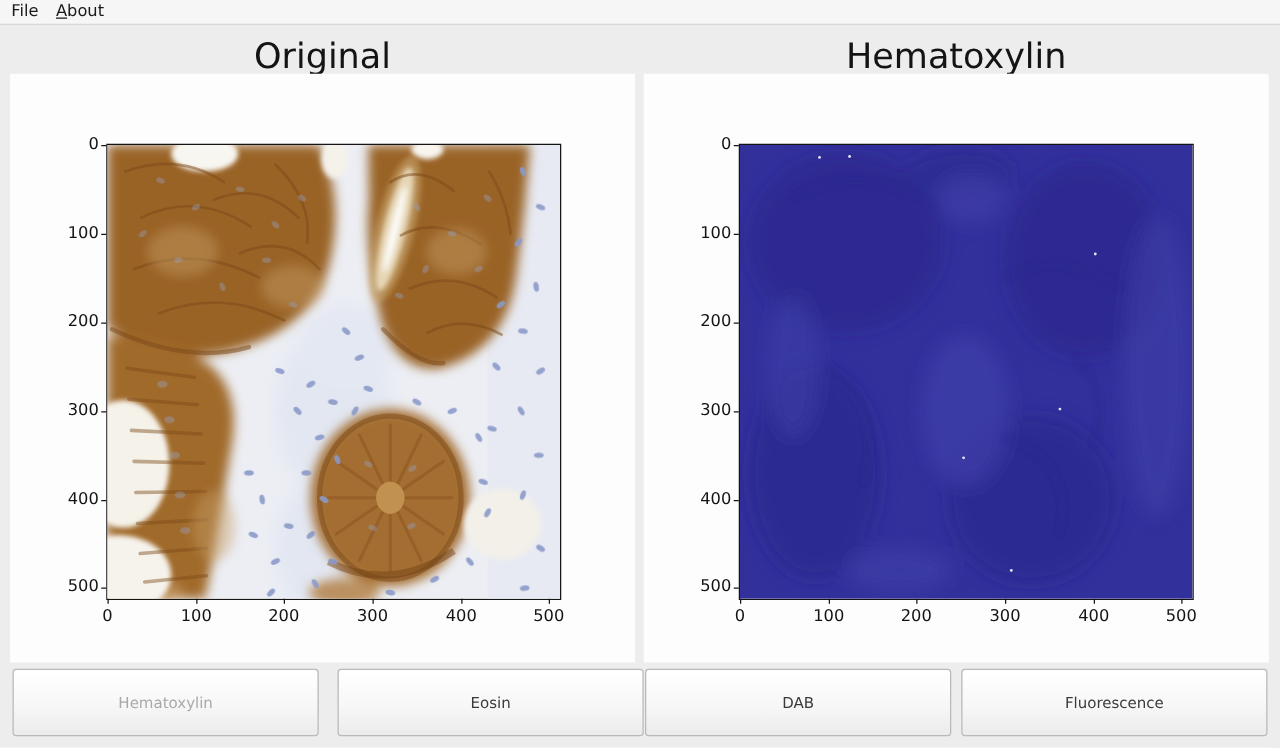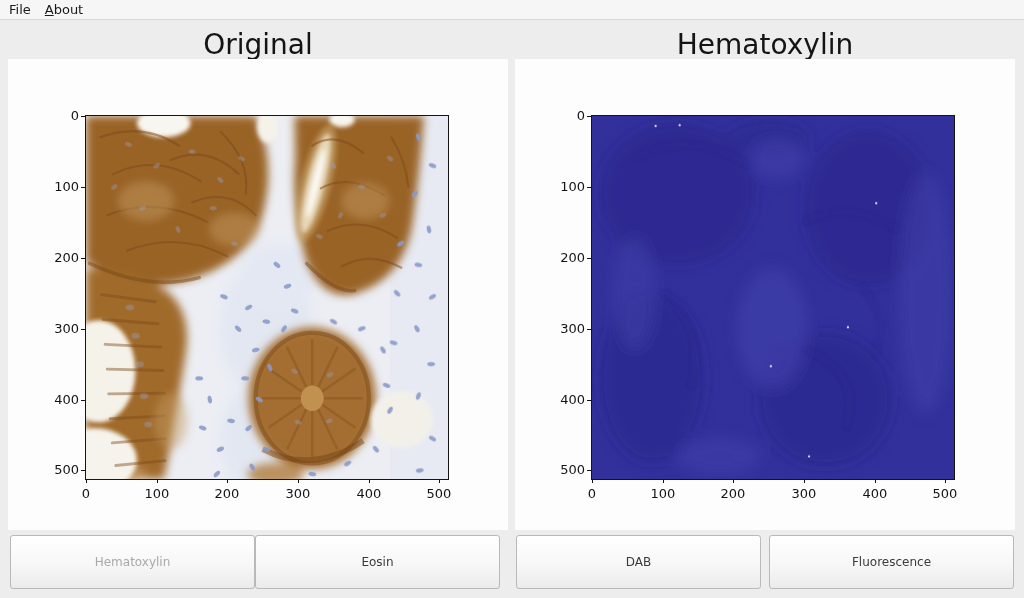--- a/index.html
+++ b/index.html
@@ -41,21 +41,21 @@
   .tlx{top:calc(100% + 7px);width:40px;text-align:center;}
   .tly{left:-47px;width:40px;text-align:right;height:16px;line-height:16px;}
 
   
   .btn{position:absolute;top:535px;width:245px;height:54px;border:1px solid #b9b9b9;
        border-radius:3px;background:linear-gradient(180deg,#ffffff 0%,#f7f7f7 55%,#ebebeb 100%);
        font-family:"DejaVu Sans","Liberation Sans",sans-serif;font-size:12px;color:#3a3a3a;
        display:flex;align-items:center;justify-content:center;cursor:default;}
   .btn.disabled{color:#a9a9a9;}
   #btn-hematoxylin{left:10px;}
-  #btn-eosin{left:255px;}
+  #btn-eosin{left:270px;}
   #btn-dab{left:516px;}
   #btn-fluorescence{left:769px;}
 </style>
 </head>
 <body>
 
 <div class="app">
 
   <div class="menubar">
     <span class="menu-item">File</span>

